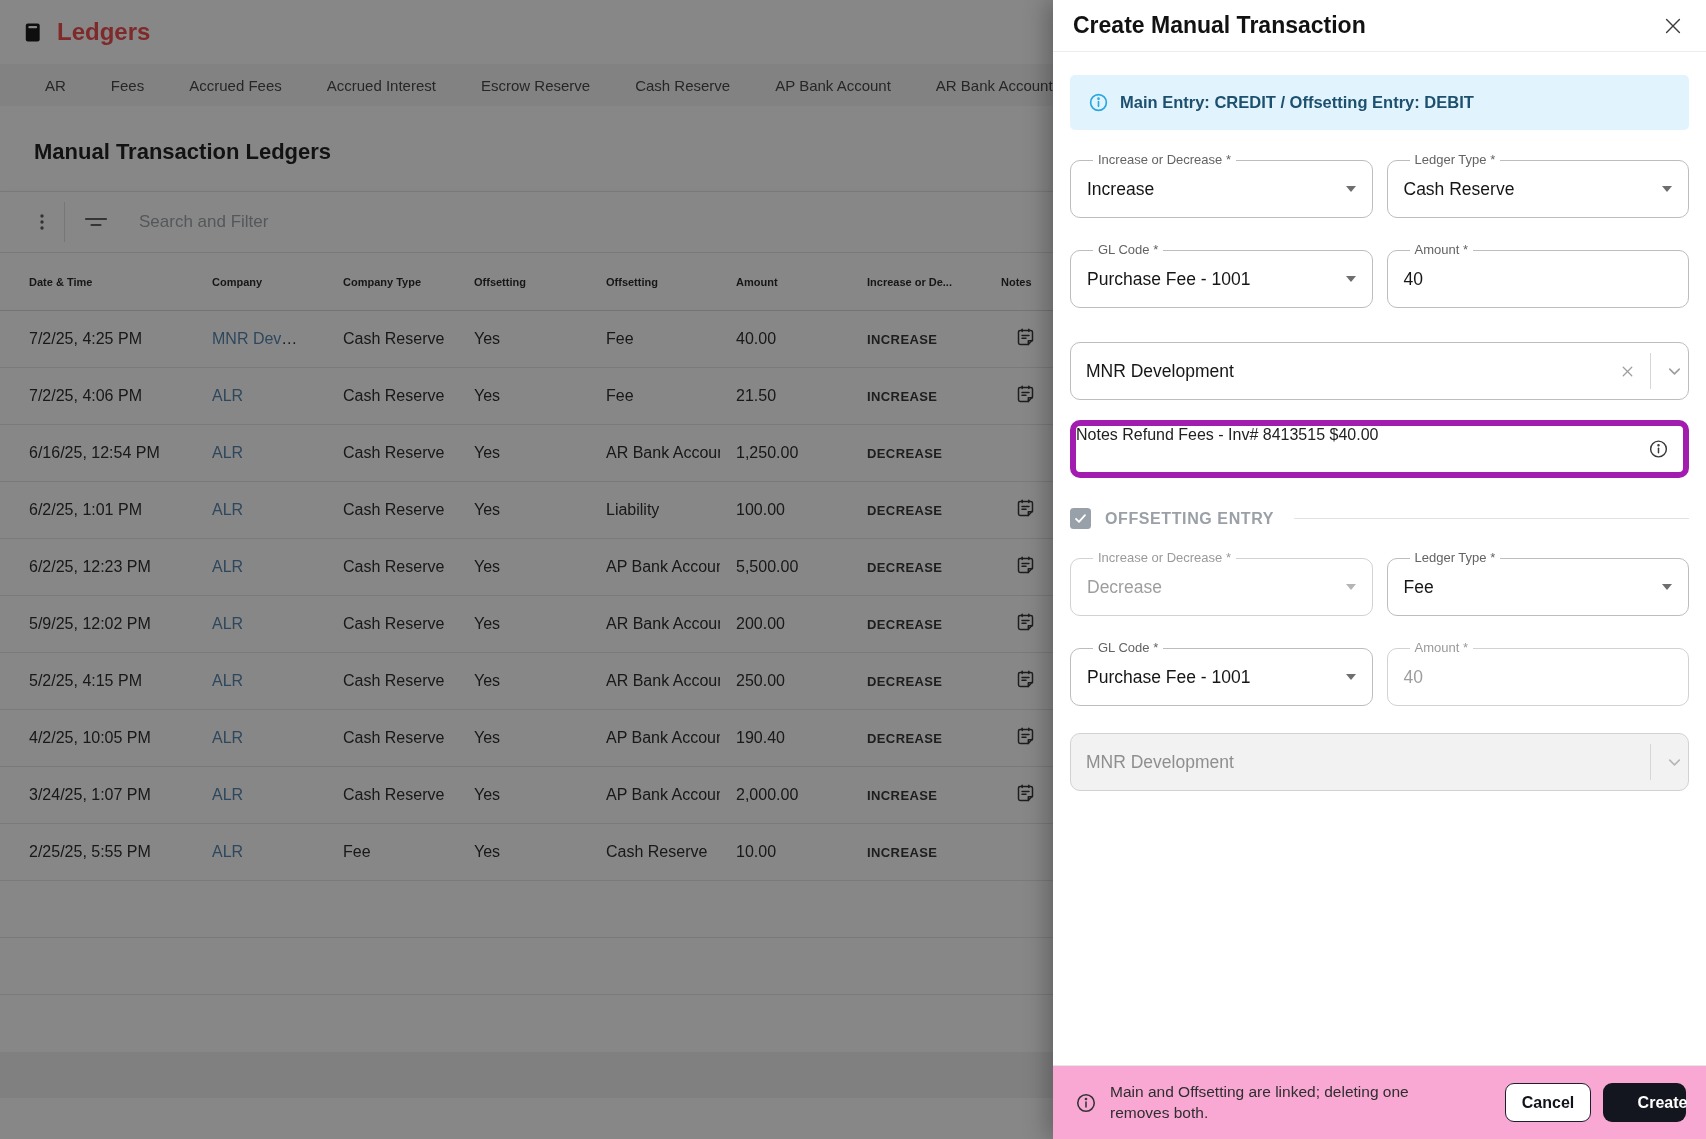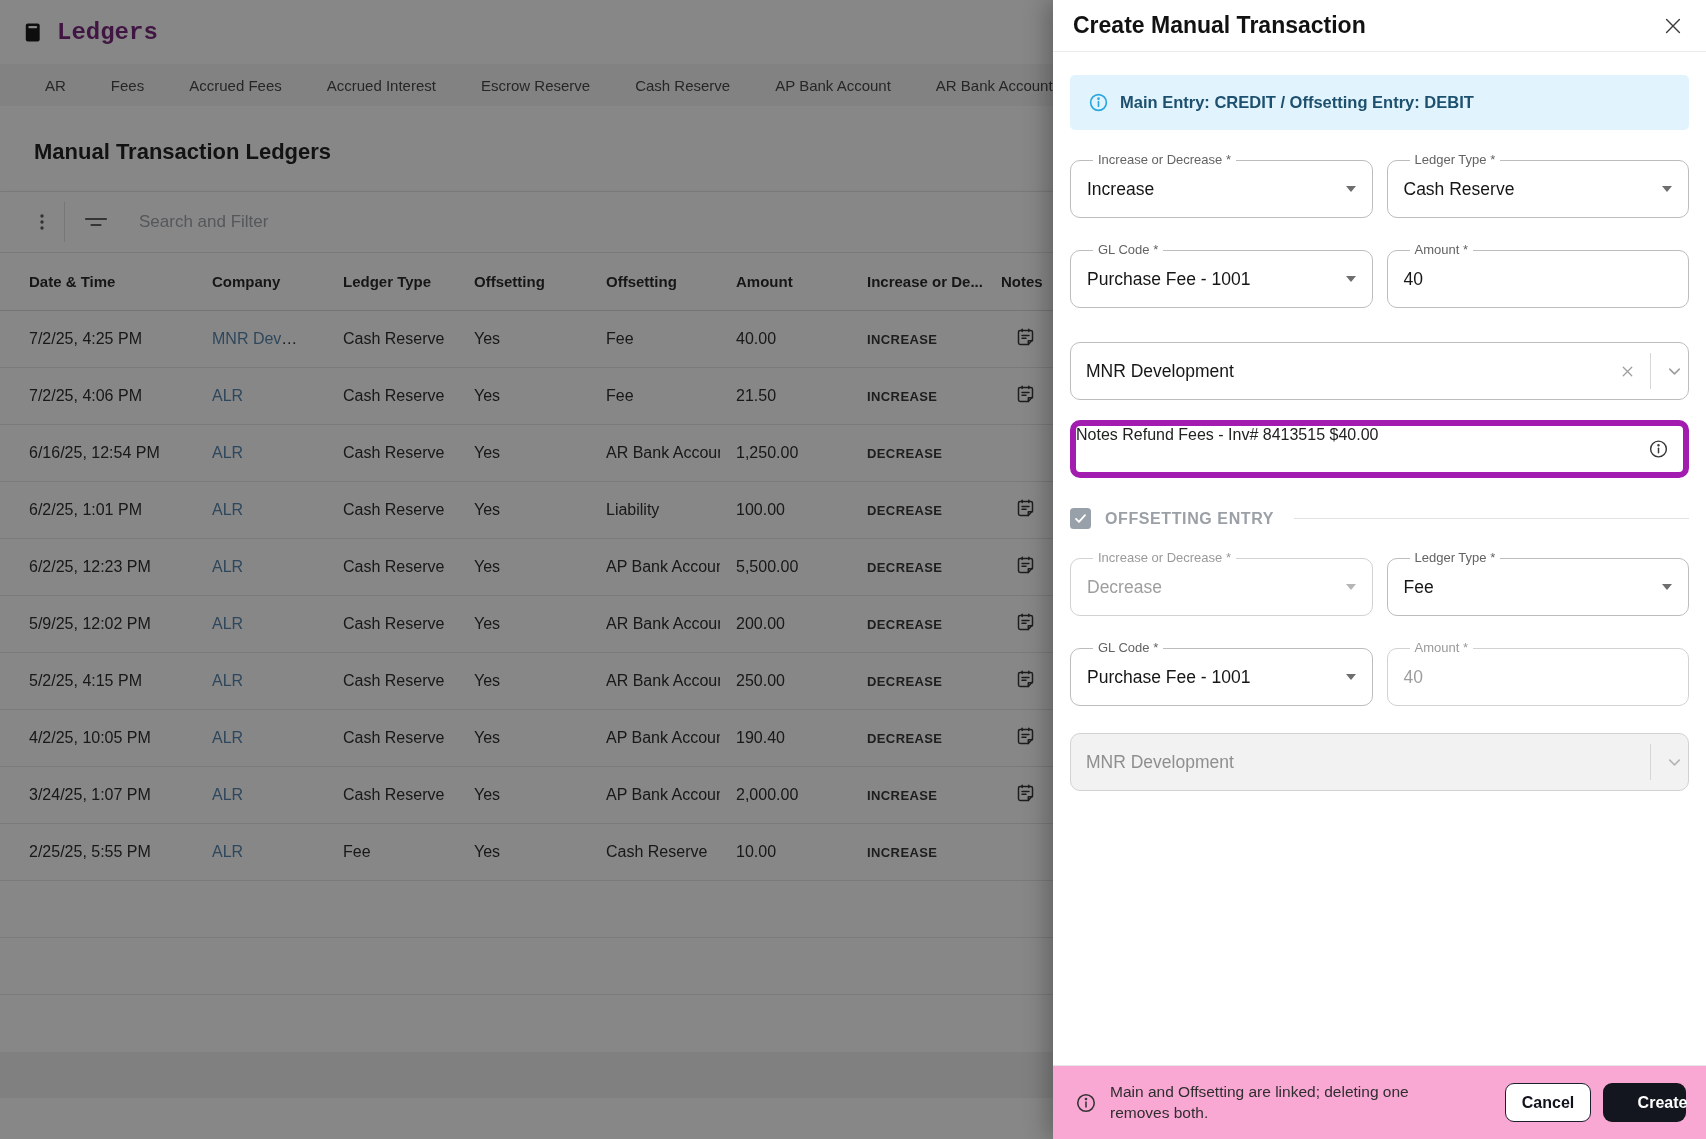--- a/index.html
+++ b/index.html
@@ -2,34 +2,34 @@
 <html style="--accent-link: #4d7ea8; --banner-bg: #e1f4fd; --banner-text: #1d4f6e; --info-icon-blue: #2ba6df; --create-button-bg: #14161f; --create-button-text: #ffffff;"><head>
 <meta charset="utf-8">
 <style>
   * { margin:0; padding:0; box-sizing:border-box; }
   html,body { width:1706px; height:1139px; overflow:hidden; }
   body { font-family:"Liberation Sans","DejaVu Sans",sans-serif; background:#fff; position:relative; color:#222; }
 
   
   .page { position:absolute; inset:0; background:#fff; }
   .app-header { height:64px; display:flex; align-items:center; gap:13px; padding-left:21px; }
-  .app-header h1 { font-size:24px; font-weight:700; color:#701a75;font-family:Liberation Mono, monospace; }
+  .app-header h1 { font-size:24px; font-weight:700; color:#ef4444; }
   .book-icon { display:flex; }
   .tab-strip { height:42px; background:#f4f4f4; display:flex; align-items:center; gap:45px; padding-left:45px; }
   .tab { font-size:15px; color:#3d3d3d; white-space:nowrap; cursor:pointer; }
   .section-title { margin:33px 0 0 34px; font-size:22px; font-weight:700; color:#151515; }
   .card { margin-top:26px; border-top:1px solid #e3e3e3; background:#fff; box-shadow:0 3px 6px rgba(0,0,0,.12); }
   .toolbar { height:61px; display:flex; align-items:center; padding-left:34px; border-bottom:1px solid #e3e3e3; }
   .kebab { display:flex; margin-right:14px; cursor:pointer; }
   .vdiv { width:1px; height:40px; background:#dedede; margin-right:18px; }
   .filter-ic { display:flex; margin-right:30px; cursor:pointer; }
   .search { border:none; outline:none; font-size:17px; color:#333; width:420px; background:transparent; }
   .search::placeholder { color:#9aa0a6; }
   .trow { display:grid; grid-template-columns:183px 131px 131px 132px 130px 131px 134px 120px; padding-left:29px; align-items:center; }
-  .thead { height:58px; border-bottom:1px solid #d9d9d9; font-size:15px; font-weight:700; color:#1c1c1c; }
+  .thead { height:58px; border-bottom:1px solid #d9d9d9; font-size:11px; font-weight:700; color:#1c1c1c; }
   .thead span { padding-right:14px; white-space:nowrap; overflow:hidden; }
   .body-row { height:57px; border-bottom:1px solid #e4e4e4; font-size:16px; color:#222; }
   .cell { padding-right:16px; white-space:nowrap; overflow:hidden; }
   .cell.ellip { text-overflow:ellipsis; }
   .company-link { color:var(--accent-link,#4d7ea8); text-decoration:none; font-weight:500; cursor:pointer; }
   .direction { font-size:13px; font-weight:600; letter-spacing:.4px; color:#2d2d2d; }
   .notes-cell { padding-left:14px; }
   .note-btn { display:inline-flex; cursor:pointer; }
   .empty-row { height:57px; border-bottom:1px solid #e4e4e4; }
   .below-card { height:46px; background:#f1f1f1; }
@@ -117,21 +117,21 @@
             <line x1="3" y1="7" x2="23" y2="7"></line>
             <line x1="8.5" y1="13" x2="17.5" y2="13"></line>
           </svg>
       </span>
       <input class="search" placeholder="Search and Filter" style="">
     </div>
 
     <div class="trow thead">
       <span>Date &amp; Time</span>
       <span>Company</span>
-      <span>Ledger Type</span>
+      <span>Company Type</span>
       <span>Offsetting</span>
       <span>Offsetting</span>
       <span>Amount</span>
       <span>Increase or De...</span>
       <span>Notes</span>
     </div>
 
     <div id="table-body">
         <div class="trow body-row">
     <span class="cell">7/2/25, 4:25 PM</span>

